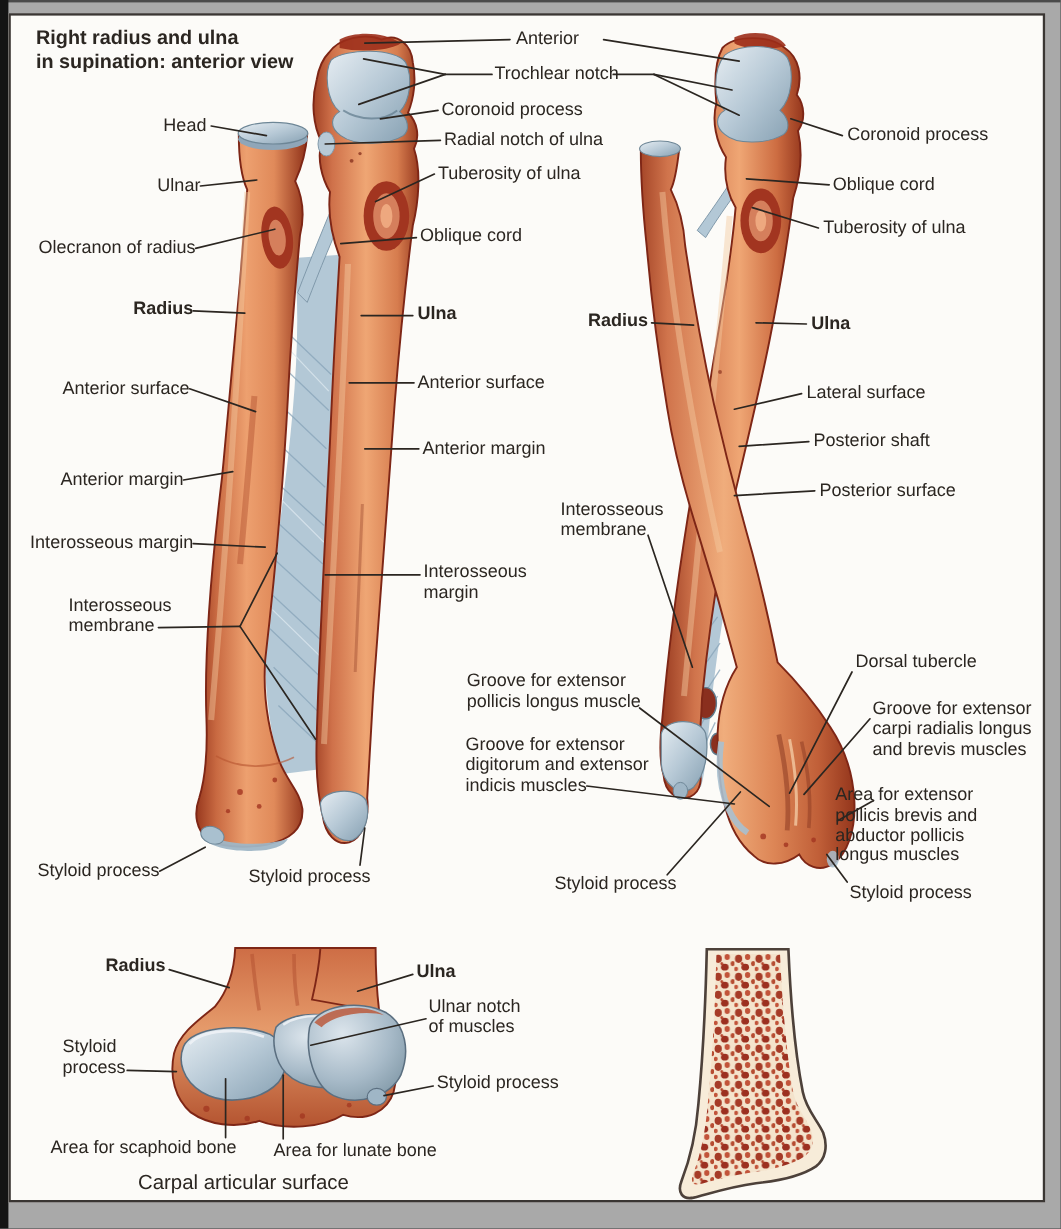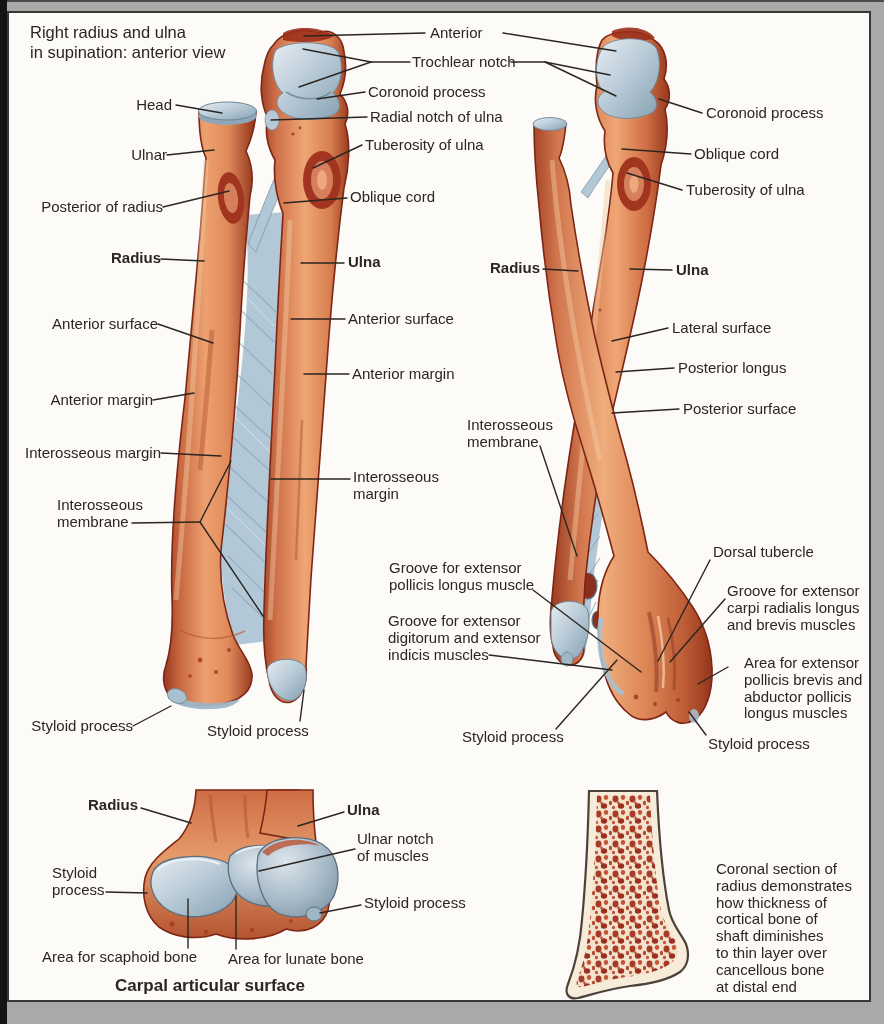--- a/index.html
+++ b/index.html
@@ -6,22 +6,22 @@
   .canvas{position:relative;width:884px;height:1024px;background:#a9a9a9;overflow:hidden;
           font-family:"Liberation Sans",sans-serif;}
   .black-strip{position:absolute;left:0;top:0;width:7px;height:1024px;background:#141414;}
   .top-strip{position:absolute;left:0;top:0;width:884px;height:2px;background:#4a4a4a;}
   .panel{position:absolute;left:7px;top:11px;width:864px;height:991px;background:#fcfbf8;
          border:2px solid #3a3633;box-sizing:border-box;}
   svg.art{position:absolute;left:0;top:0;}
   .lbl{position:absolute;white-space:pre-line;font:15px/1.12 "Liberation Sans",sans-serif;
        color:#2b2621;z-index:5;}
   .bold{font-weight:bold;}
-  .title{font-weight:normal;font-size:16.5px;line-height:1.22;}
-  .caption-bold{font-weight:bold;font-size:17px;}
+  .title{font-weight:bold;font-size:16.5px;line-height:1.22;}
+  .caption-bold{font-weight:normal;font-size:17px;}
 </style>
 </head>
 <body>
 
 <div class="canvas">
   <div class="top-strip"></div>
   <div class="black-strip"></div>
   <div class="panel"></div>
 
   <svg class="art" width="884" height="1024" viewBox="0 0 884 1024">
@@ -283,21 +283,21 @@
       <line x1="361" y1="905" x2="320" y2="913"></line>
       <line x1="188" y1="899" x2="188" y2="948"></line>
       <line x1="236" y1="896" x2="236" y2="949"></line>
     </g>
   </svg>
 
   <div class="lbl title" style="left:30px;top:22px">Right radius and ulna
 in supination: anterior view</div>
   <div class="lbl" style="right:712px;top:97px">Head</div>
   <div class="lbl" style="right:717px;top:147px">Ulnar</div>
-  <div class="lbl" style="right:721px;top:199px">Posterior of radius</div>
+  <div class="lbl" style="right:721px;top:199px">Olecranon of radius</div>
   <div class="lbl bold" style="right:723px;top:250px">Radius</div>
   <div class="lbl" style="right:726px;top:316px">Anterior surface</div>
   <div class="lbl" style="right:731px;top:392px">Anterior margin</div>
   <div class="lbl" style="right:723px;top:445px">Interosseous margin</div>
   <div class="lbl" style="left:57px;top:497px">Interosseous
 membrane</div>
   <div class="lbl" style="right:751px;top:718px">Styloid process</div>
   <div class="lbl" style="left:207px;top:723px">Styloid process</div>
   <div class="lbl" style="left:430px;top:25px">Anterior</div>
   <div class="lbl" style="left:412px;top:54px">Trochlear notch</div>
@@ -310,29 +310,29 @@
   <div class="lbl" style="left:352px;top:366px">Anterior margin</div>
   <div class="lbl" style="left:353px;top:469px">Interosseous
 margin</div>
 
   <div class="lbl" style="left:706px;top:105px">Coronoid process</div>
   <div class="lbl" style="left:694px;top:146px">Oblique cord</div>
   <div class="lbl" style="left:686px;top:182px">Tuberosity of ulna</div>
   <div class="lbl bold" style="right:344px;top:260px">Radius</div>
   <div class="lbl bold" style="left:676px;top:262px">Ulna</div>
   <div class="lbl" style="left:672px;top:320px">Lateral surface</div>
-  <div class="lbl" style="left:678px;top:360px">Posterior longus</div>
+  <div class="lbl" style="left:678px;top:360px">Posterior shaft</div>
   <div class="lbl" style="left:683px;top:401px">Posterior surface</div>
   <div class="lbl" style="left:467px;top:417px">Interosseous
 membrane</div>
   <div class="lbl" style="left:713px;top:544px">Dorsal tubercle</div>
   <div class="lbl" style="left:727px;top:583px">Groove for extensor
 carpi radialis longus
 and brevis muscles</div>
-  <div class="lbl" style="left:744px;top:655px">Area for extensor
+  <div class="lbl" style="left:696px;top:655px">Area for extensor
 pollicis brevis and
 abductor pollicis
 longus muscles</div>
   <div class="lbl" style="left:389px;top:560px">Groove for extensor
 pollicis longus muscle</div>
   <div class="lbl" style="left:388px;top:613px">Groove for extensor
 digitorum and extensor
 indicis muscles</div>
   <div class="lbl" style="left:462px;top:729px">Styloid process</div>
   <div class="lbl" style="left:708px;top:736px">Styloid process</div>
@@ -341,21 +341,13 @@
   <div class="lbl bold" style="left:347px;top:802px">Ulna</div>
   <div class="lbl" style="left:357px;top:831px">Ulnar notch
 of muscles</div>
   <div class="lbl" style="left:52px;top:865px">Styloid
 process</div>
   <div class="lbl" style="left:364px;top:895px">Styloid process</div>
   <div class="lbl" style="left:42px;top:949px">Area for scaphoid bone</div>
   <div class="lbl" style="left:228px;top:951px">Area for lunate bone</div>
   <div class="lbl caption-bold" style="left:115px;top:976px">Carpal articular surface</div>
 
-  <div class="lbl" style="left:716px;top:861px">Coronal section of
-radius demonstrates
-how thickness of
-cortical bone of
-shaft diminishes
-to thin layer over
-cancellous bone
-at distal end</div>
 </div>
 
 </body></html>

